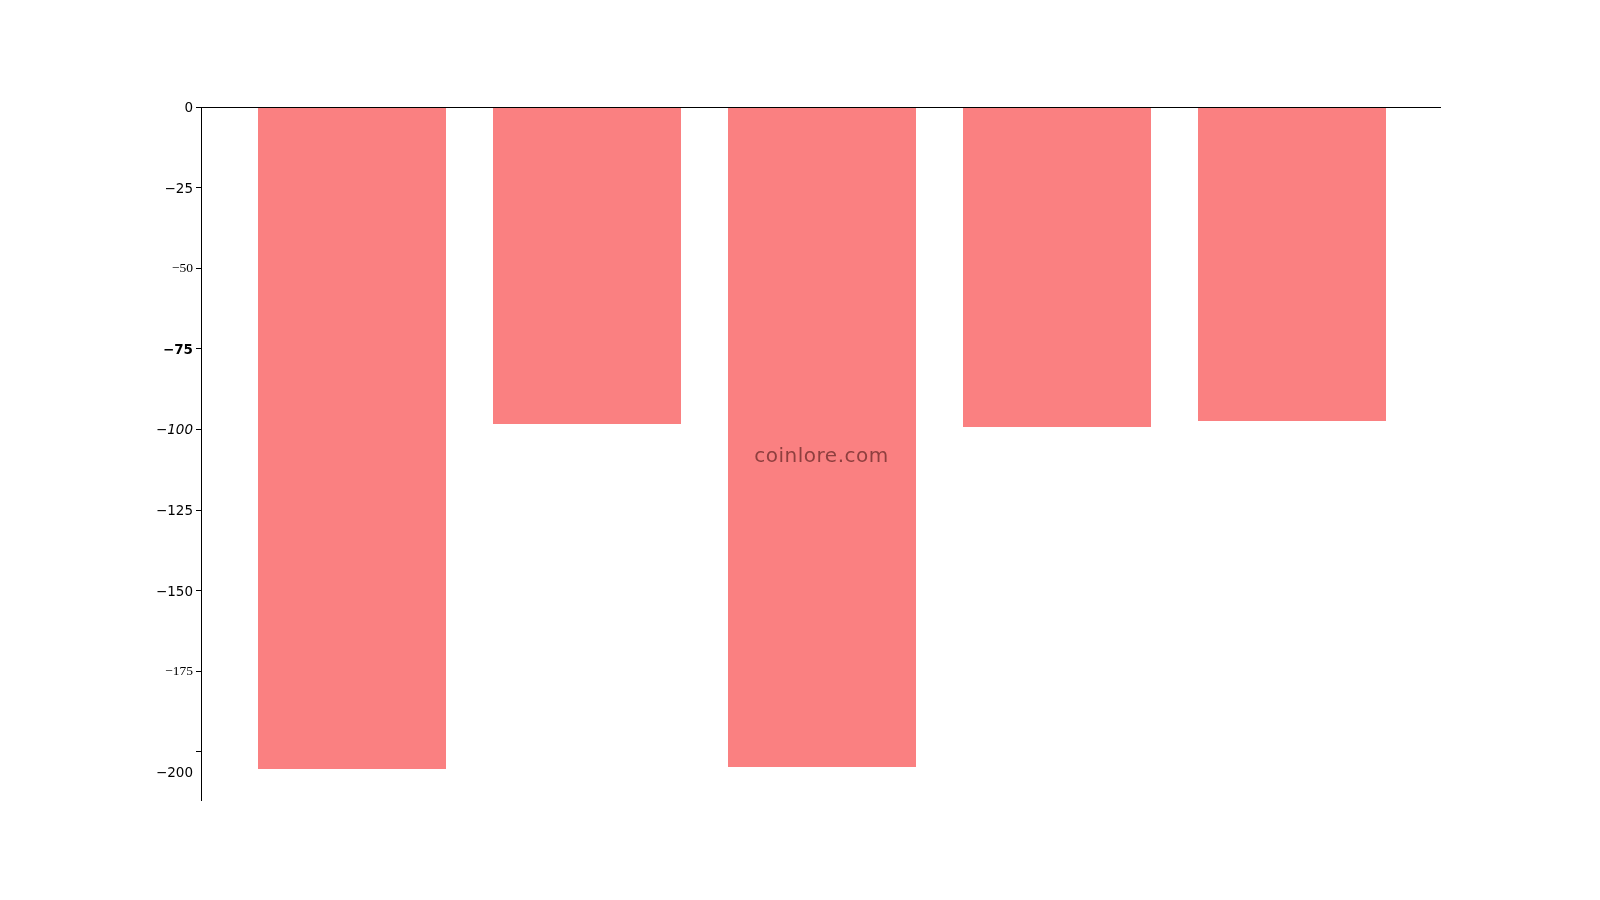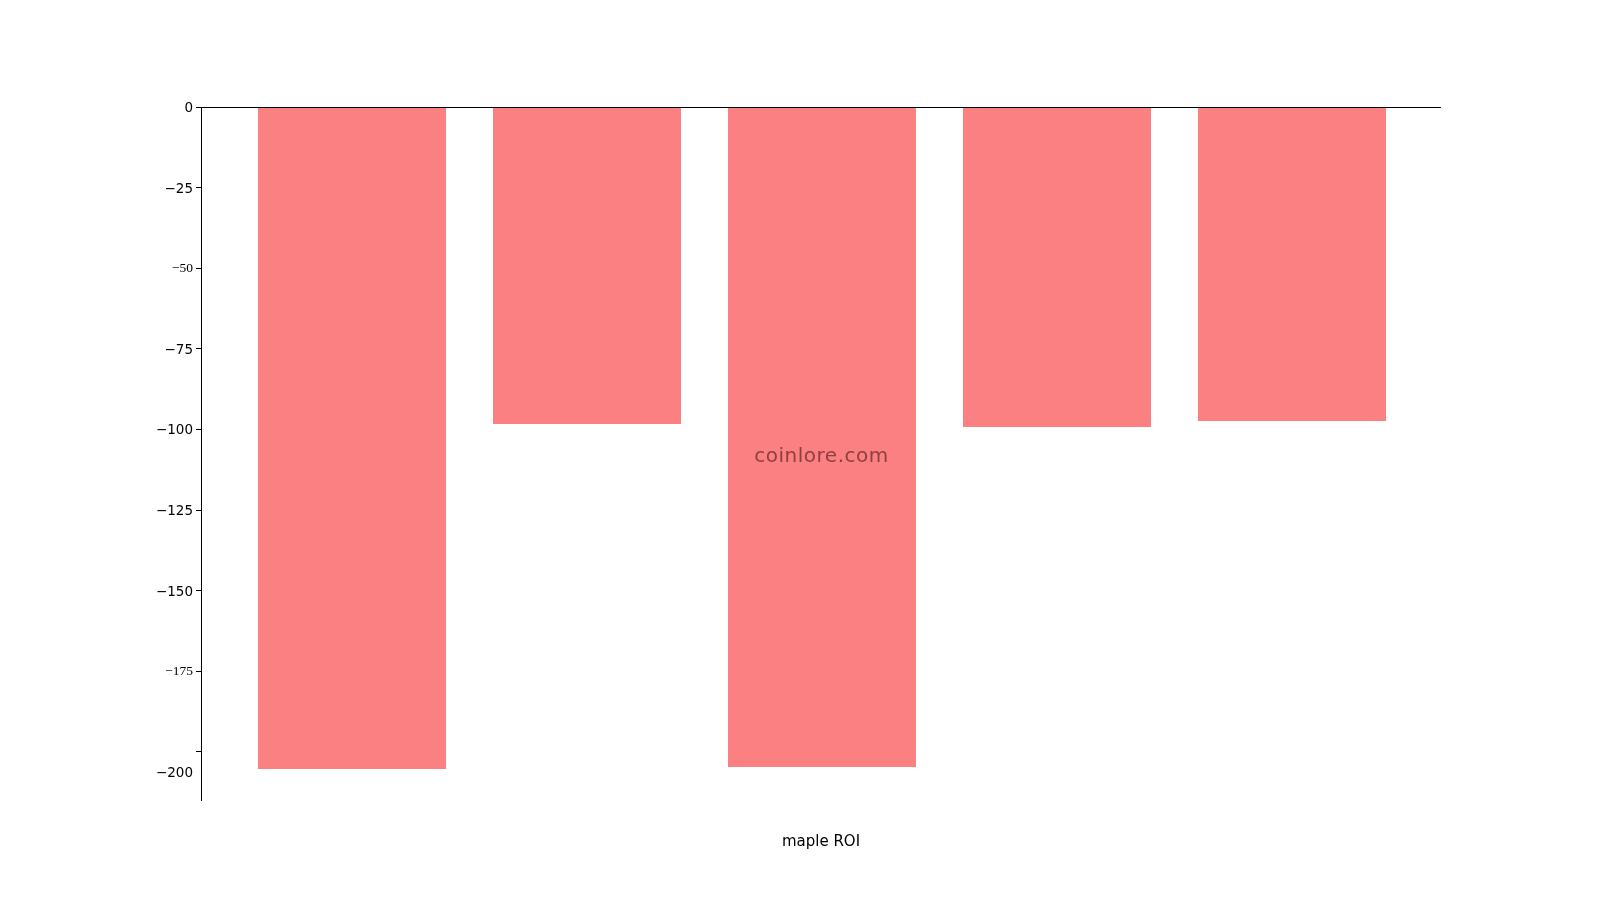--- a/index.html
+++ b/index.html
@@ -78,36 +78,35 @@
 
 <div class="figure">
   <div id="y-axis">
       <div class="tick-mark" style="top: -0.5px; background: rgb(0, 0, 0);"></div>
       <div class="tick-label" style="top: -9px;">0</div>
       <div class="tick-mark" style="top: 80.1039px; background: rgb(0, 0, 0);"></div>
       <div class="tick-label" style="top: 71.6039px;">−25</div>
       <div class="tick-mark" style="top: 160.708px; background: rgb(0, 0, 0);"></div>
       <div class="tick-label" style="top: 152.208px; font-family: Liberation Serif, serif;">−50</div>
       <div class="tick-mark" style="top: 241.312px; background: rgb(0, 0, 0);"></div>
-      <div class="tick-label" style="top: 232.812px;">−75</div>
+      <div class="tick-label" style="top: 232.812px; font-weight: bold;">−75</div>
       <div class="tick-mark" style="top: 321.916px; background: rgb(0, 0, 0);"></div>
-      <div class="tick-label" style="top: 313.416px;">−100</div>
+      <div class="tick-label" style="top: 313.416px; font-style: italic;">−100</div>
       <div class="tick-mark" style="top: 402.52px; background: rgb(0, 0, 0);"></div>
       <div class="tick-label" style="top: 394.02px;">−125</div>
       <div class="tick-mark" style="top: 483.124px; background: rgb(0, 0, 0);"></div>
       <div class="tick-label" style="top: 474.624px;">−150</div>
       <div class="tick-mark" style="top: 563.728px; background: rgb(0, 0, 0);"></div>
       <div class="tick-label" style="top: 555.228px; font-family: Liberation Serif, serif;">−175</div>
       <div class="tick-mark" style="top: 644.332px; background: rgb(0, 0, 0);"></div>
       <div class="tick-label" style="top: 656px;">−200</div>
     </div>
   <div id="plot-area" style="border-top-color: rgb(0, 0, 0); border-left-color: rgb(0, 0, 0); padding-left: 40px;">
     <div id="bars">
         <div class="bar" style="left: 56.3636px; width: 187.879px; height: 660.952px; background: rgb(250, 128, 129);"></div>
         <div class="bar" style="left: 291.212px; width: 187.879px; height: 315.967px; background: rgb(250, 128, 129);"></div>
         <div class="bar" style="left: 526.061px; width: 187.879px; height: 659.34px; background: rgb(250, 128, 129);"></div>
         <div class="bar" style="left: 760.909px; width: 187.879px; height: 319.192px; background: rgb(250, 128, 129);"></div>
         <div class="bar" style="left: 995.758px; width: 187.879px; height: 312.743px; background: rgb(250, 128, 129);"></div>
       </div>
     <div class="watermark" style="color: rgb(142, 63, 63);">coinlore.com</div>
   </div>
-  <div class="x-label">maple ROI</div>
 </div>
 
 </body></html>

